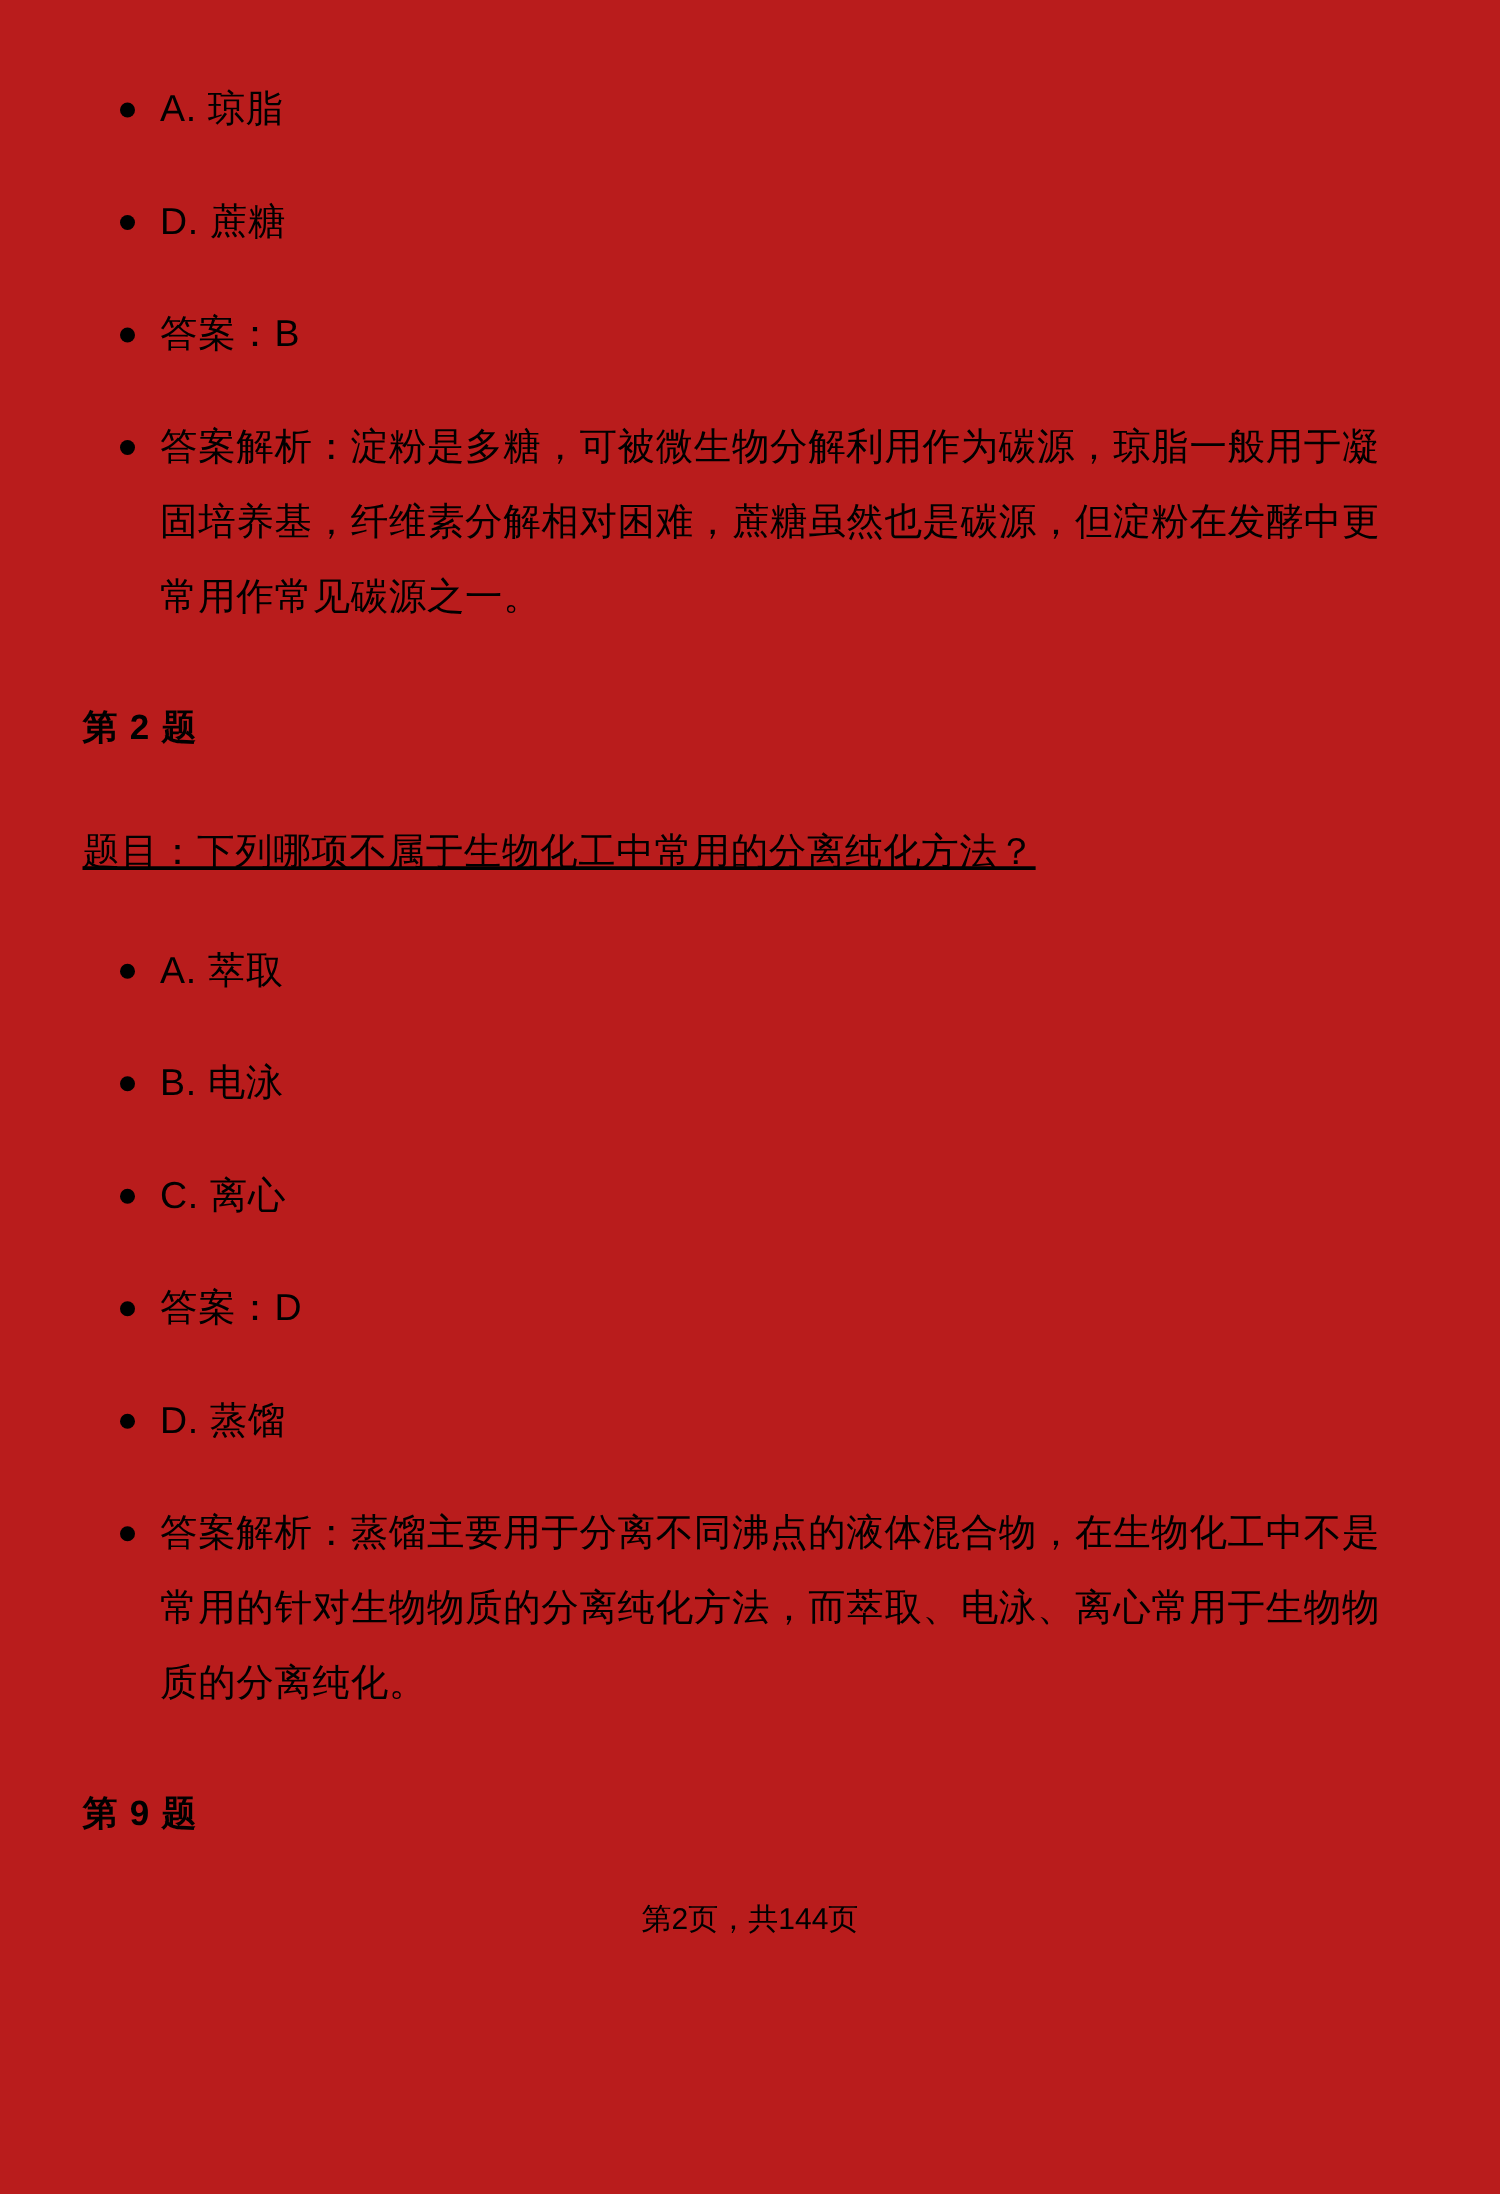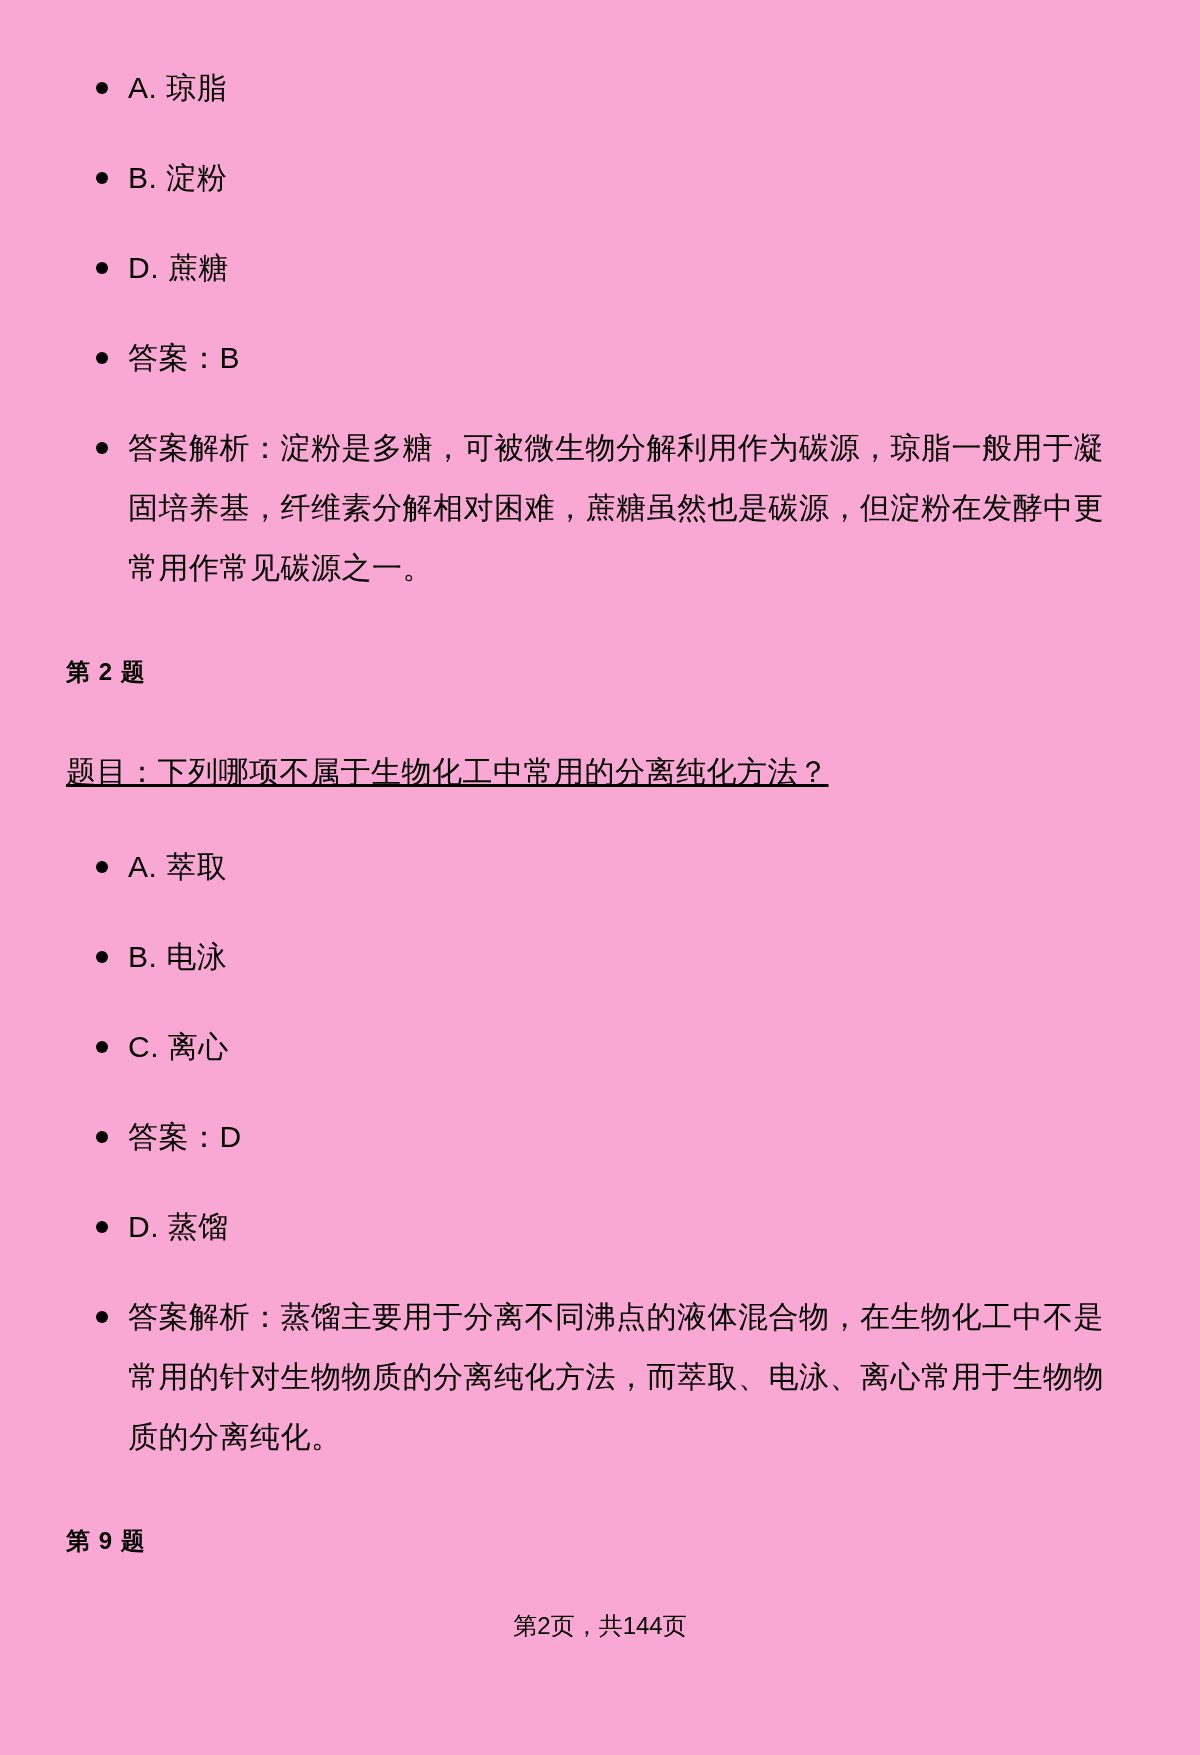--- a/index.html
+++ b/index.html
@@ -6,21 +6,21 @@
     margin: 0;
     padding: 0;
     background: #ffffff;
   }
   .page {
     position: relative;
     width: 1200px;
     height: 1755px;
     box-sizing: border-box;
     padding: 58px 66px 0 66px;
-    background: #f9a8d4;
+    background: #b91c1c;
     color: #000000;
     font-family: "Liberation Sans", "DejaVu Sans", sans-serif;
     overflow: hidden;
   }
   ul.options {
     list-style: none;
     margin: 0;
     padding: 0;
   }
   ul.options li {
@@ -36,21 +36,21 @@
     content: "";
     position: absolute;
     left: 30px;
     top: 24px;
     width: 12px;
     height: 12px;
     border-radius: 50%;
     background: #000000;
   }
   h2.q-heading {
-    font-size: 24px;
+    font-size: 28px;
     line-height: 40px;
     font-weight: 700;
     margin: 54px 0 0 0;
     letter-spacing: 1px;
   }
   p.q-title {
     font-size: 30px;
     line-height: 60px;
     margin: 50px 0 0 0;
     letter-spacing: 0.5px;
@@ -65,21 +65,20 @@
     color: #000000;
   }
 </style>
 </head>
 <body>
 
 <div class="page">
 
   <ul class="options">
     <li>A. 琼脂</li>
-    <li>B. 淀粉</li>
     <li>D. 蔗糖</li>
     <li>答案：B</li>
     <li>答案解析：淀粉是多糖，可被微生物分解利用作为碳源，琼脂一般用于凝固培养基，纤维素分解相对困难，蔗糖虽然也是碳源，但淀粉在发酵中更常用作常见碳源之一。</li>
   </ul>
 
   <h2 class="q-heading">第 2 题</h2>
 
   <p class="q-title">题目：下列哪项不属于生物化工中常用的分离纯化方法？</p>
 
   <ul class="options second">

